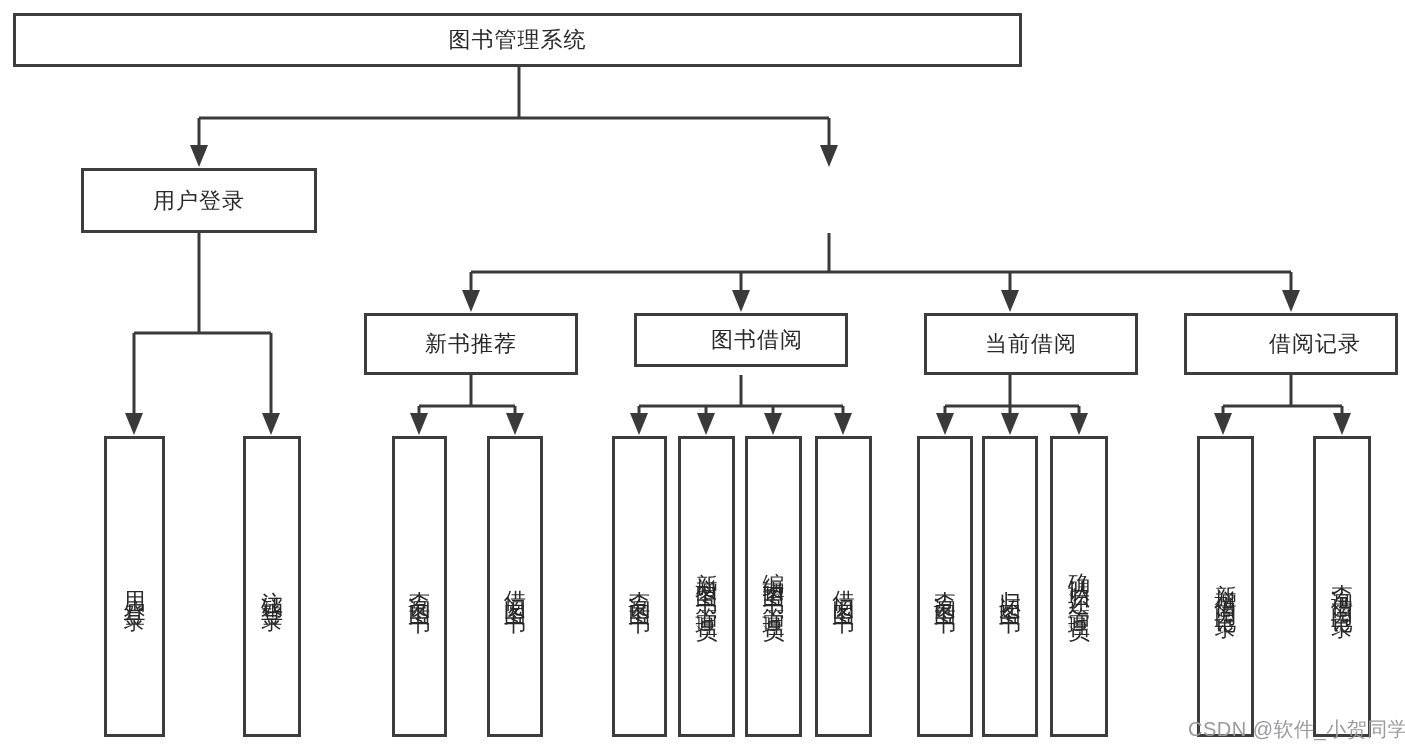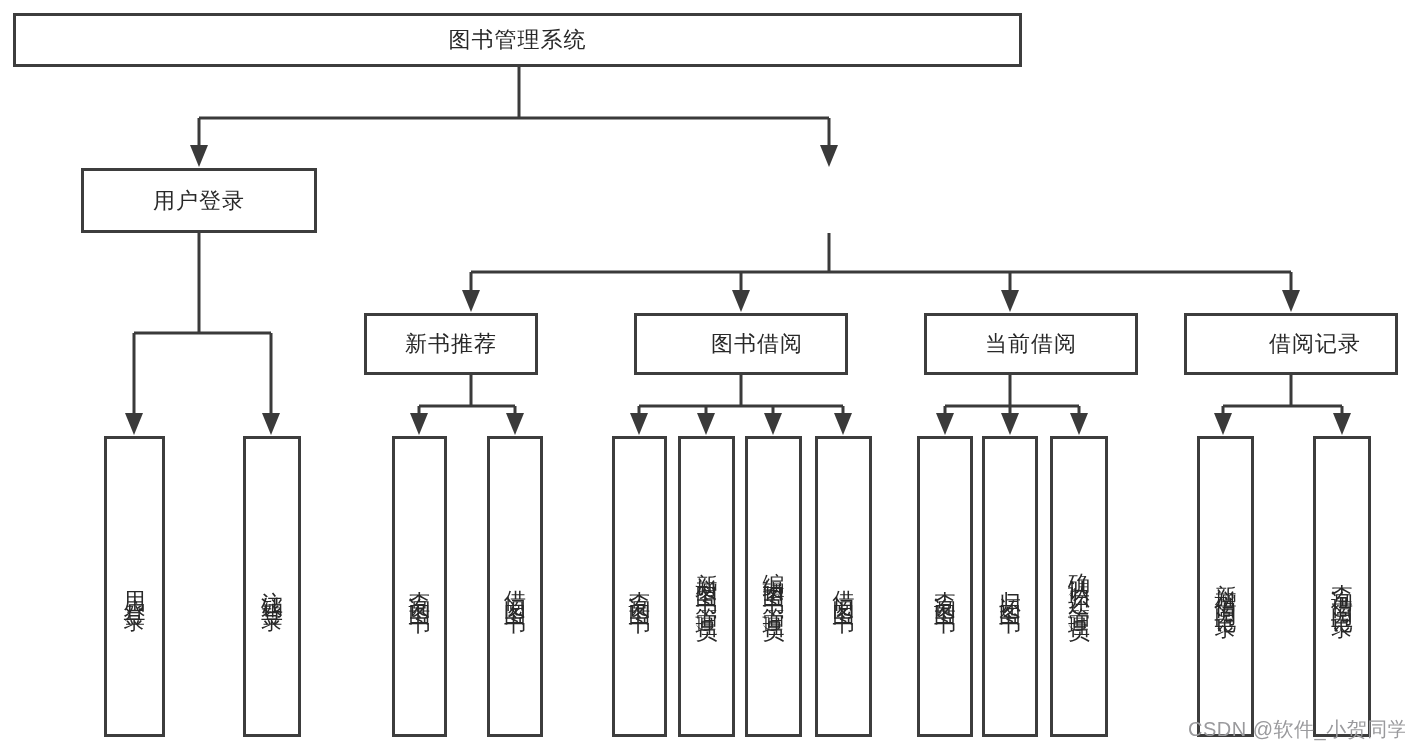--- a/index.html
+++ b/index.html
@@ -73,24 +73,24 @@
   </svg>
 
   <div class="node h" style="left:13px;top:13px;width:1009px;height:54px;">
     <span class="htext">图书管理系统</span>
   </div>
 
   <div class="node h" style="left:81px;top:168px;width:236px;height:65px;">
     <span class="htext">用户登录</span>
   </div>
 
-  <div class="node h" style="left:364px;top:313px;width:174px;height:62px;">
+  <div class="node h" style="left:364px;top:313px;width:214px;height:62px;">
     <span class="htext">新书推荐</span>
   </div>
-  <div class="node h" style="left:634px;top:313px;width:214px;height:62px;padding-left:32px;">
+  <div class="node h" style="left:634px;top:313px;width:214px;height:54px;padding-left:32px;">
     <span class="htext">图书借阅</span>
   </div>
   <div class="node h" style="left:903px;top:313px;width:214px;height:62px;margin-left:21px;">
     <span class="htext">当前借阅</span>
   </div>
   <div class="node h" style="left:1184px;top:313px;width:214px;height:62px;padding-left:48px;">
     <span class="htext">借阅记录</span>
   </div>
 
   <div class="node v" style="left:104px;top:436px;width:61px;height:301px;">

